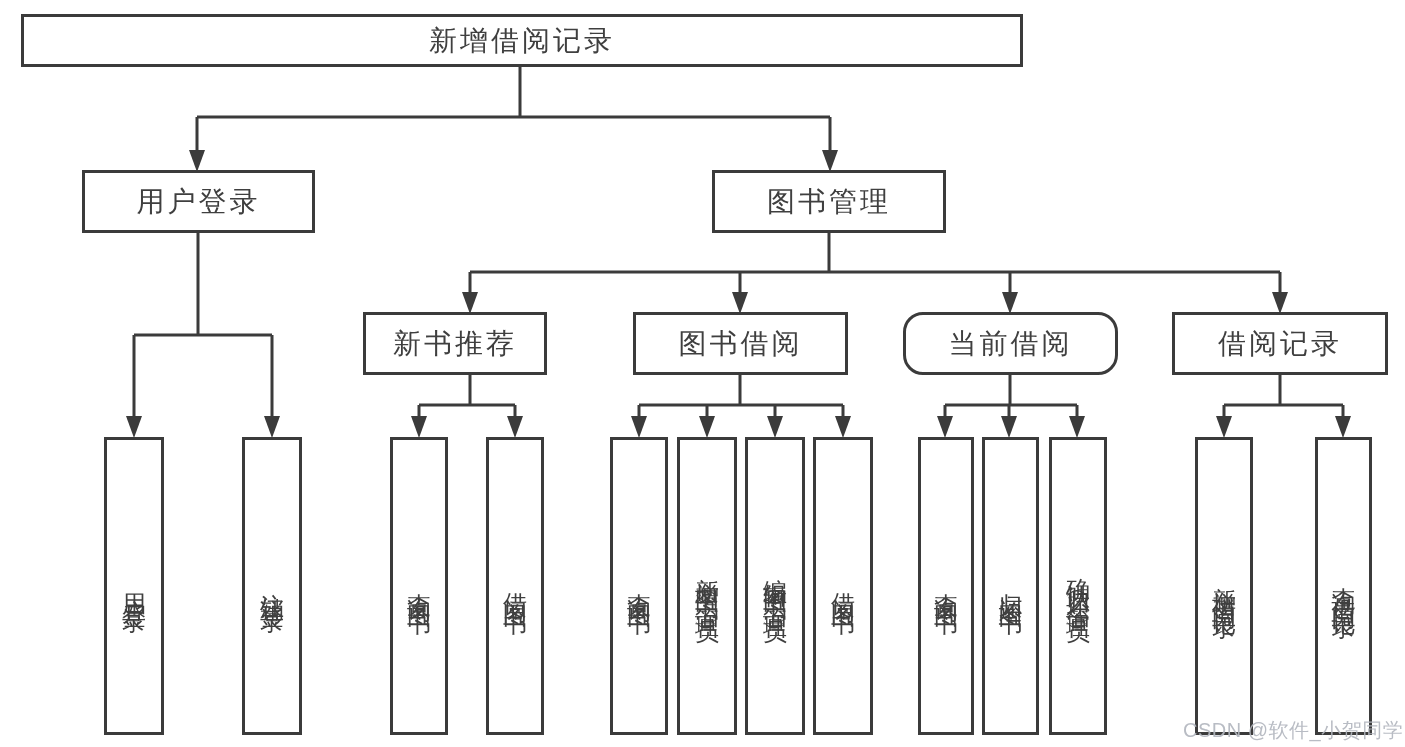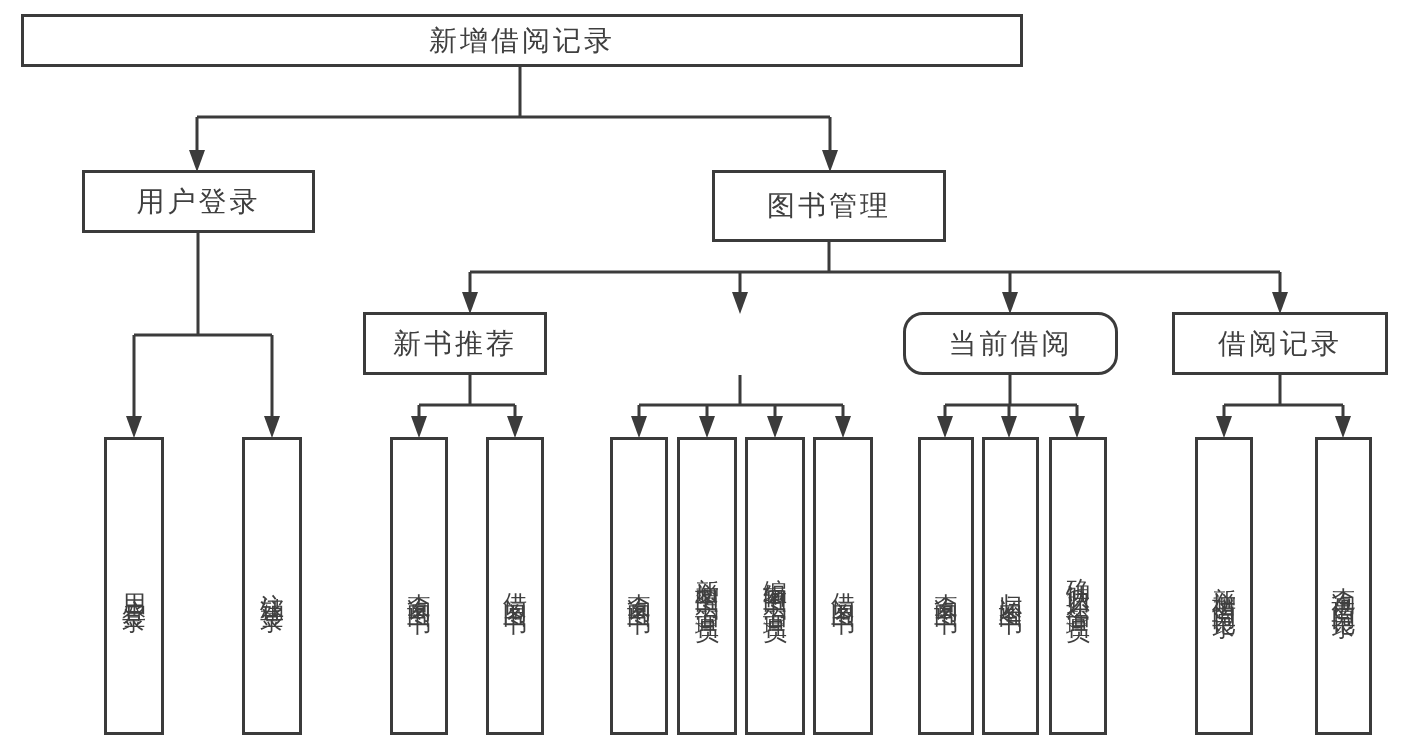--- a/index.html
+++ b/index.html
@@ -119,26 +119,29 @@
     </g>
   </svg>
 
   <div class="node" style="left:21px; top:14px; width:1002px; height:53px;">
     <span class="h-label">新增借阅记录</span>
   </div>
 
   <div class="node" style="left:82px; top:170px; width:233px; height:63px;">
     <span class="h-label">用户登录</span>
   </div>
-  <div class="node" style="left:712px; top:170px; width:234px; height:72px;">
+  <div class="node" style="left:712px; top:170px; width:234px; height:63px;">
     <span class="h-label">图书管理</span>
   </div>
 
   <div class="node" style="left:363px; top:312px; width:184px; height:63px;">
     <span class="h-label">新书推荐</span>
+  </div>
+  <div class="node" style="left:633px; top:312px; width:215px; height:63px;">
+    <span class="h-label">图书借阅</span>
   </div>
   <div class="node" style="left:903px; top:312px; width:215px; height:63px;border-radius:20px;">
     <span class="h-label">当前借阅</span>
   </div>
   <div class="node" style="left:1172px; top:312px; width:216px; height:63px;">
     <span class="h-label">借阅记录</span>
   </div>
 
   <div class="node" style="left:104px; top:437px; width:60px; height:298px;">
     <span class="v-label">用户登录</span>
@@ -177,14 +180,15 @@
     <span class="v-label">确认归还（管理员）</span>
   </div>
 
   <div class="node" style="left:1195px; top:437px; width:58px; height:298px;">
     <span class="v-label">新增借阅记录</span>
   </div>
   <div class="node" style="left:1315px; top:437px; width:57px; height:298px;">
     <span class="v-label">查询借阅记录</span>
   </div>
 
+  <div class="watermark">CSDN @软件_小贺同学</div>
 
 </div>
 
 </body></html>

